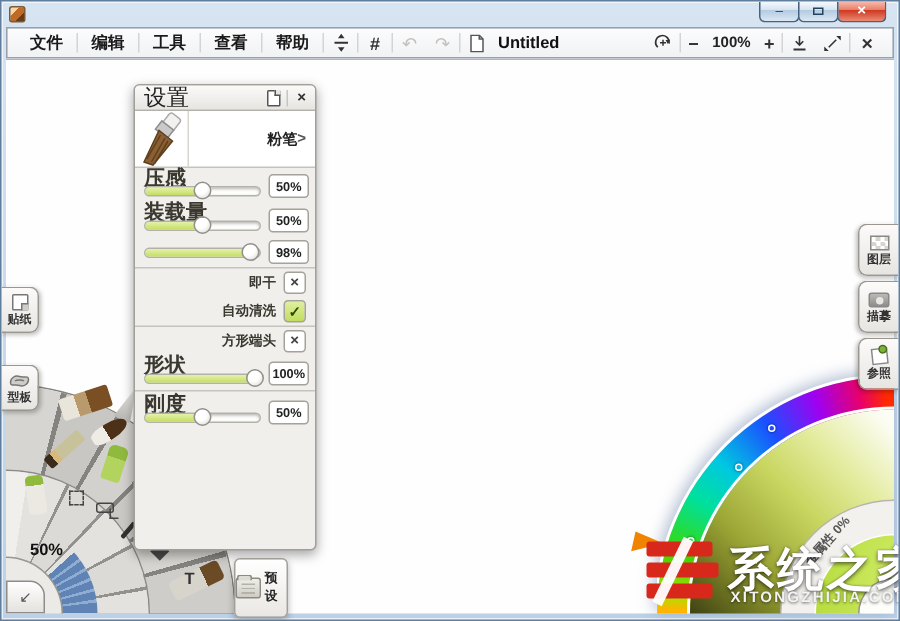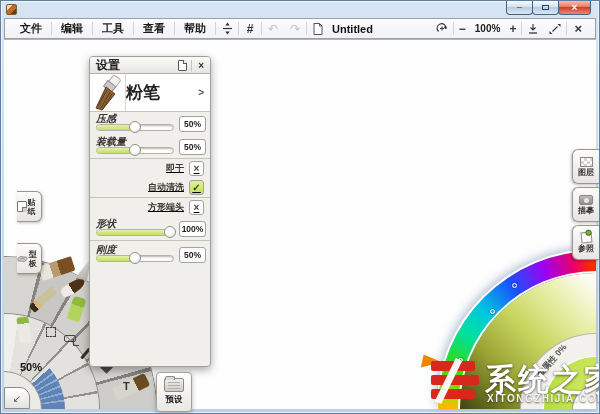--- a/index.html
+++ b/index.html
@@ -37,77 +37,77 @@
   .close-x { font-size:13px; font-weight:bold; color:#333; padding:0 7px; }
 
   
   .canvas { position:absolute; left:3px; right:3px; top:38px; bottom:4px; background:#fefefe; border-top:1px solid #aeb6bf; }
 
   
   .panel { position:absolute; left:88px; top:55px; width:122px; height:311px; background:#f1efec;
            border:1px solid #a29f98; border-radius:4px; box-shadow:0 3px 8px rgba(0,0,0,.35); overflow:hidden; z-index:30; }
   .p-header { height:17px; display:flex; align-items:center; background:linear-gradient(#fbfaf9,#e7e5e1);
               border-bottom:1px solid #b5b2ac; padding:0 4px 0 6px; }
-  .p-title { font-size:12px; font-weight:bold; color:#222; flex:1; }
+  .p-title { font-size:15px; font-weight:normal; color:#222; flex:1; }
   .ph-sep { width:1px; height:11px; background:#c8c5bf; margin:0 4px; }
   .page-ico { width:9px; height:11px; border:1px solid #555; border-radius:1px; position:relative; background:#fff; }
   .page-ico::after { content:""; position:absolute; right:-1px; top:-1px; width:3px; height:3px; background:#e7e5e1; border-left:1px solid #555; border-bottom:1px solid #555; }
   .x-ico { font-size:10px; font-weight:bold; color:#333; padding:0 2px; }
 
   .brush-row { height:38px; background:#fff; border-bottom:1px solid #c6c3bd; display:flex; align-items:center; }
   .brush-pic { width:36px; height:100%; border-right:1px solid #d8d5cf; position:relative; flex:none; }
-  .preset-name { flex:1; text-align:left; font-size:17px; font-weight:bold; color:#222; }
+  .preset-name { flex:1; text-align:right; font-size:10px; font-weight:bold; color:#222; }
   .chev { font-size:10px; color:#555; padding-right:6px; font-weight:bold; }
 
   .srow { position:relative; padding:2px 36px 0 6px; height:23px; }
   .srow.nolabel { height:20px; padding-top:6px; }
-  .slabel { font-size:10px; font-weight:bold; color:#3a382f; line-height:9px;font-style:italic; }
+  .slabel { font-size:14px; font-weight:bold; color:#3a382f; line-height:9px; }
   .track { position:relative; height:7px; margin-top:1px; background:#fdfdfc; border:1px solid #b4b1aa; border-radius:4px;
            box-shadow:inset 0 1px 2px rgba(0,0,0,.28); }
   .fill { position:absolute; left:0; top:0; bottom:0; width:var(--fill,0%); border-radius:3px;
           background:linear-gradient(#e4f1ab,#c5de63); }
   .thumb { position:absolute; top:-4px; left:var(--fill,0%); transform:translateX(-50%); width:12px; height:12px;
            border-radius:50%; background:radial-gradient(circle at 35% 30%,#fff 45%,#d9d6d0); border:1px solid #92908a; }
   .sval { position:absolute; right:4px; top:50%; transform:translateY(-50%); min-width:27px; height:16px;
           background:#fff; border:1px solid #a5a29b; border-radius:3px; font-size:8.5px; font-weight:bold;
           color:#222; display:flex; align-items:center; justify-content:center; }
   .dial { position:absolute; right:36px; top:4px; width:17px; height:17px; border-radius:50%;
           background:radial-gradient(circle at 40% 30%,#fff 55%,#e3e1dc); border:1px solid #96938c; }
   .dial::after { content:""; position:absolute; left:50%; top:2px; width:3px; height:3px; border-radius:50%; background:#333; transform:translateX(-50%); }
   .srow.dialrow .track { width:54px; }
 
   .psep { height:1px; background:#c6c3bd; }
 
-  .trow { height:19px; display:flex; align-items:center; justify-content:flex-end; gap:5px; padding-right:6px;text-decoration:underline; }
+  .trow { height:19px; display:flex; align-items:center; justify-content:flex-end; gap:5px; padding-right:6px; }
   .tlabel { font-size:9px; font-weight:bold; color:#3a382f; }
   .cbox { width:15px; height:15px; border:1px solid #a5a29b; border-radius:3px; background:#fff;
           display:flex; align-items:center; justify-content:center; font-size:10px; font-weight:bold; color:#444; }
   .cbox.on { background:linear-gradient(#e0efa0,#c3dd5f); color:#2c4a00; }
 
   
   .ltab { position:absolute; left:0; width:25px; height:31px; background:linear-gradient(#fcfbfa,#e7e5e1);
           border:1px solid #9a978f; border-left:none; border-radius:0 6px 6px 0; box-shadow:1px 1px 3px rgba(0,0,0,.25);
-          display:flex; flex-direction:row; align-items:center; justify-content:center; gap:1px; z-index:20;margin-left:16px; }
+          display:flex; flex-direction:column; align-items:center; justify-content:center; gap:1px; z-index:20; }
   .rtab { position:absolute; right:0; width:27px; height:35px; background:linear-gradient(#fcfbfa,#e7e5e1);
           border:1px solid #9a978f; border-right:none; border-radius:6px 0 0 6px; box-shadow:-1px 1px 3px rgba(0,0,0,.25);
           display:flex; flex-direction:column; align-items:center; justify-content:center; gap:1px; z-index:20; }
   .tab-label { font-size:8px; font-weight:bold; color:#333; line-height:9px; }
   .sticker-ico { width:11px; height:11px; background:#fff; border:1px solid #777; border-radius:1px; position:relative; }
   .sticker-ico::after { content:""; position:absolute; right:-1px; bottom:-1px; width:4px; height:4px; background:#cfcdc8; border-top:1px solid #777; border-left:1px solid #777; }
   .layers-ico { width:13px; height:10px; border:1px solid #888; background:
       conic-gradient(#d6d4d0 0 25%, #fff 0 50%, #d6d4d0 0 75%, #fff 0) 0 0/6px 6px; }
   .trace-ico { width:14px; height:10px; border:1px solid #888; border-radius:2px; background:linear-gradient(#bcbab6,#8f8d89); position:relative; }
   .trace-ico::after { content:""; position:absolute; left:4px; top:2px; width:5px; height:5px; border-radius:50%; background:#e8e6e2; }
   .ref-ico { width:11px; height:11px; background:#fff; border:1px solid #888; transform:rotate(-6deg); position:relative; }
   .ref-ico::after { content:""; position:absolute; left:4px; top:-3px; width:4px; height:4px; border-radius:50%; background:#7cb23a; border:1px solid #4a6e1e; }
 
   
   .sqbtn { position:absolute; width:36px; height:40px; background:linear-gradient(#ffffff,#e9e7e3);
            border:1px solid #a29f98; border-radius:4px; box-shadow:0 2px 5px rgba(0,0,0,.3);
-           display:flex; flex-direction:column; align-items:center; justify-content:center; gap:2px; z-index:40; }
+           display:flex; flex-direction:row; align-items:center; justify-content:center; gap:2px; z-index:40; }
   .btn-label { font-size:8.5px; font-weight:bold; color:#222; }
   .folder-ico { width:20px; height:14px; background:linear-gradient(#efeeea,#cfccc4); border:1px solid #8d8a82; border-radius:2px; position:relative; }
   .folder-ico::before { content:""; position:absolute; left:0; top:-3px; width:8px; height:3px; background:#dddbd4; border:1px solid #8d8a82; border-bottom:none; border-radius:2px 2px 0 0; }
   .folder-ico::after { content:""; position:absolute; left:3px; top:3px; right:3px; height:7px;
            background:repeating-linear-gradient(#b5b2aa 0 1px, transparent 1px 3px); }
   .swatch-ico { width:19px; height:13px; position:relative;
            background: conic-gradient(#4a4a4a 0 25%, #8a8a8a 0 50%, #6a6a6a 0 75%, #9a9a9a 0) 0 0/6.5px 6.5px; border-radius:2px; }
   .swatch-ico::after { content:""; position:absolute; right:-3px; bottom:-2px; width:0; height:0;
            border-left:7px solid #fff; border-bottom:7px solid transparent; transform:rotate(18deg); filter:drop-shadow(0 0 1px #666); }
 
@@ -310,20 +310,27 @@
       <div class="sval">50%</div>
     </div>
     <div class="srow">
       <div class="slabel">装载量</div>
       <div class="track" style="--fill: 50%;">
           <div class="fill"></div>
           <div class="thumb"></div>
         </div>
       <div class="sval">50%</div>
     </div>
+    <div class="srow nolabel">
+      <div class="track" style="--fill: 92%;">
+          <div class="fill"></div>
+          <div class="thumb"></div>
+        </div>
+      <div class="sval">98%</div>
+    </div>
 
     <div class="psep"></div>
 
     <div class="trow">
       <div class="tlabel">即干</div>
       <div class="cbox">×</div>
     </div>
     <div class="trow">
       <div class="tlabel">自动清洗</div>
       <div class="cbox on">✓</div>

